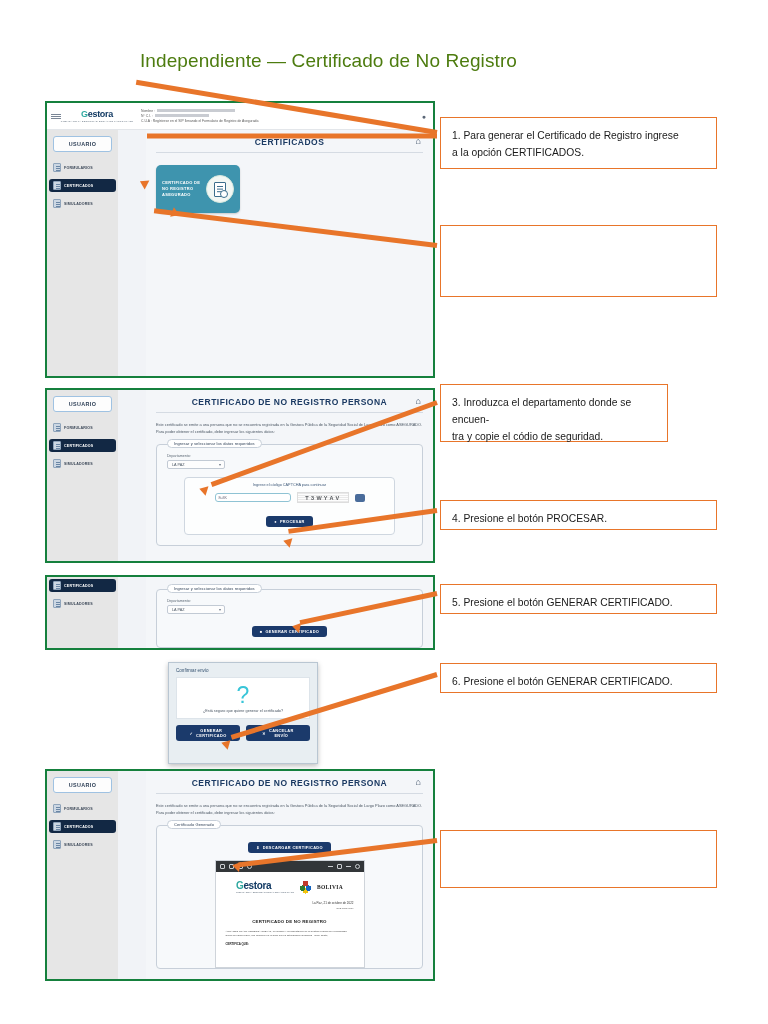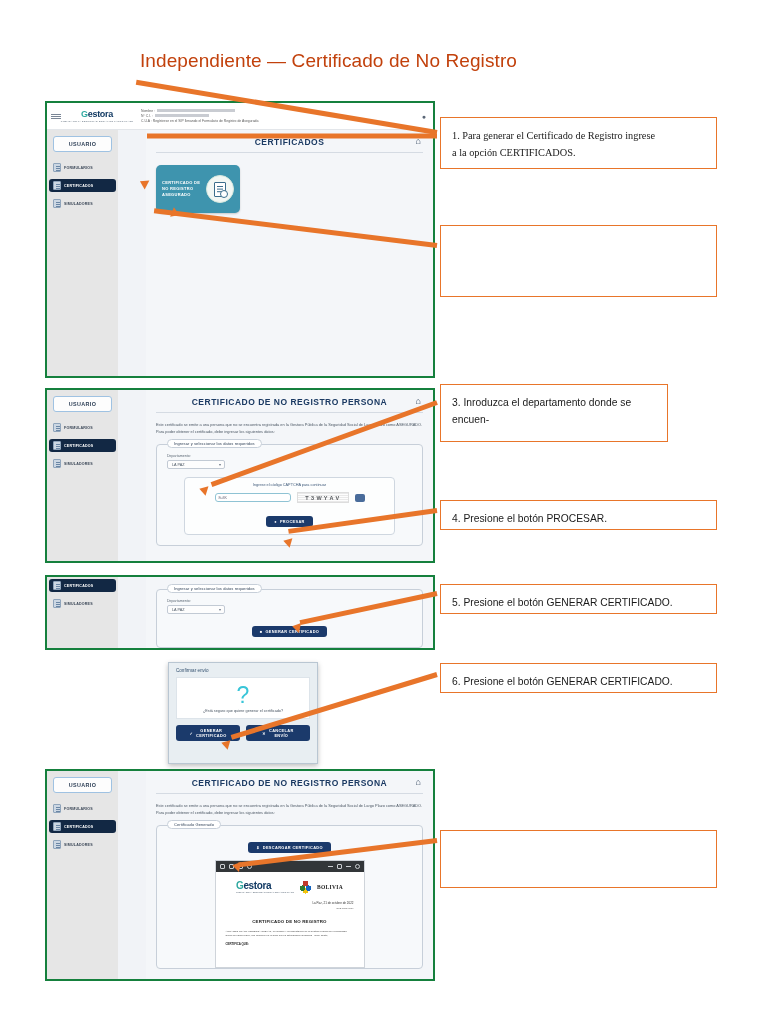--- a/index.html
+++ b/index.html
@@ -7,21 +7,21 @@
     width: 768px; height: 1024px;
     background: #ffffff;
     font-family: "Liberation Sans", sans-serif;
     color: #1a1a1a;
     position: relative;
     overflow: hidden;
   }
   .page-title {
     position: absolute; top: 50px; left: 0; width: 657px;
     text-align: center;
-    font-size: 19px; font-weight: 400; color: #c2410c;
+    font-size: 19px; font-weight: 400; color: #4d7c0f;
     letter-spacing: 0.1px;
   }
 
   
   .shot {
     position: absolute;
     background: #f1f3f7;
     border: 2px solid #15803d;
     overflow: hidden;
   }
@@ -509,30 +509,31 @@
 
 <div class="arrow" style="left:437px; top:591px; width:140px; transform: rotate(168deg); transform-origin:0 50%;"></div>
 <div class="arrowhead" style="left:300px; top:623px; transform: rotate(192deg);"></div>
 
 <div class="arrow" style="left:437px; top:672px; width:215px; transform: rotate(163deg); transform-origin:0 50%;"></div>
 <div class="arrowhead" style="left:229px; top:740px; transform: rotate(196deg);"></div>
 
 <div class="arrow" style="left:437px; top:838px; width:200px; transform: rotate(173deg); transform-origin:0 50%;"></div>
 <div class="arrowhead" style="left:240px; top:862px; transform: rotate(192deg);"></div>
 
-<div class="callout" style="left:440px; top:117px; width:277px; height:52px;font-family:Liberation Serif, serif;">
+<div class="callout" style="left:440px; top:117px; width:277px; height:52px;">
   <div>1. Para generar el Certificado de Registro ingrese</div>
   <div>a la opción CERTIFICADOS.</div>
 </div>
 
 <div class="callout" style="left:440px; top:225px; width:277px; height:72px;">
 </div>
 
 <div class="callout" style="left:440px; top:384px; width:228px; height:58px;">
   <div>3. Inroduzca el departamento donde se encuen-</div>
+  <div>tra y copie el códio de seguridad.</div>
 </div>
 
 <div class="callout" style="left:440px; top:500px; width:277px; height:30px;">
   <div>4. Presione el botón PROCESAR.</div>
 </div>
 
 <div class="callout" style="left:440px; top:584px; width:277px; height:30px;">
   <div>5. Presione el botón GENERAR CERTIFICADO.</div>
 </div>
 

